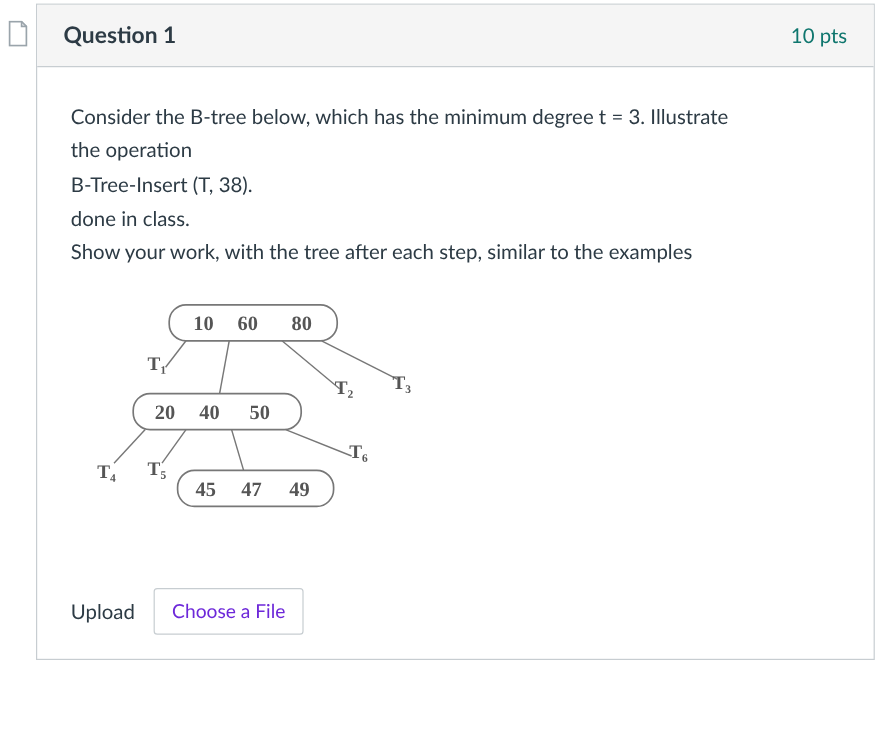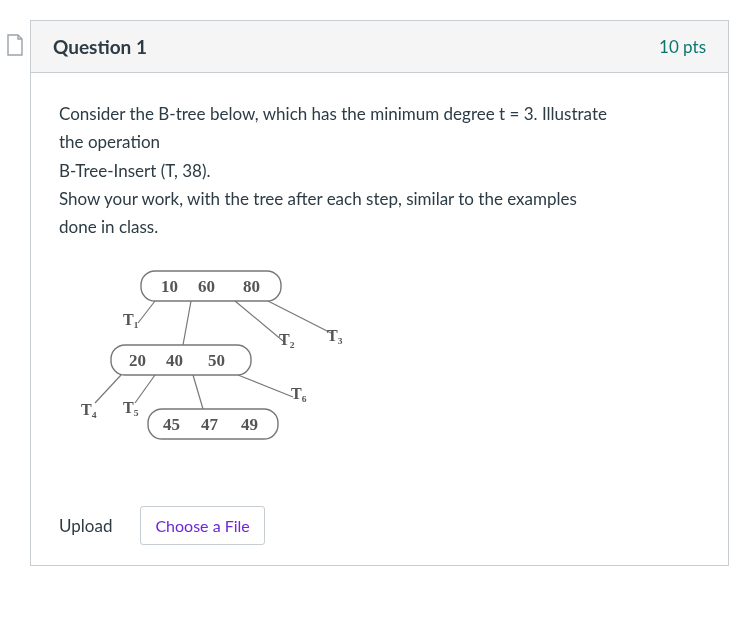--- a/index.html
+++ b/index.html
@@ -5,21 +5,21 @@
   html, body {
     margin: 0;
     padding: 0;
     background: #fff;
     font-family: "Lato", "Helvetica Neue", Arial, sans-serif;
     color: #2d3b45;
   }
   .page {
     width: 737px;
     box-sizing: border-box;
-    padding: 20px 8px 30px 0;
+    padding: 3px 8px 30px 0;
   }
   .row {
     display: flex;
     align-items: flex-start;
   }
   .left-icon-col {
     width: 30px;
     padding-top: 14px;
     flex: 0 0 30px;
     display: flex;
@@ -56,21 +56,21 @@
     line-height: 1.55;
     color: #2d3b45;
   }
   .figure-wrap {
     margin: 22px 0 30px 4px;
     font-weight: bold;
   }
   .upload-row {
     display: flex;
     align-items: center;
-    gap: 28px;
+    gap: 16px;
     margin-top: 40px;
   }
   .upload-label {
     font-size: 17px;
     color: #2d3b45;
   }
   .file-btn {
     font-size: 16px;
     color: #6d28d9;
     background: #fff;
@@ -112,22 +112,22 @@
       <div class="card-header">
         <span class="q-title">Question 1</span>
         <span class="q-points">10 pts</span>
       </div>
 
       <div class="card-body">
         <div class="prompt">
           <p>Consider the B-tree below, which has the minimum degree t = 3. Illustrate</p>
           <p>the operation</p>
           <p>B-Tree-Insert (T, 38).</p>
+          <p>done in class.</p>
           <p>Show your work, with the tree after each step, similar to the examples</p>
-          <p>done in class.</p>
         </div>
 
         <div class="figure-wrap">
           <svg class="btree-svg" width="310" height="200" viewBox="0 0 310 200">
 
             <rect class="node" x="78" y="8" rx="14" ry="14" width="140" height="30"></rect>
             <text x="98" y="29" font-size="17">10</text>
             <text x="135" y="29" font-size="17">60</text>
             <text x="180" y="29" font-size="17">80</text>
 

